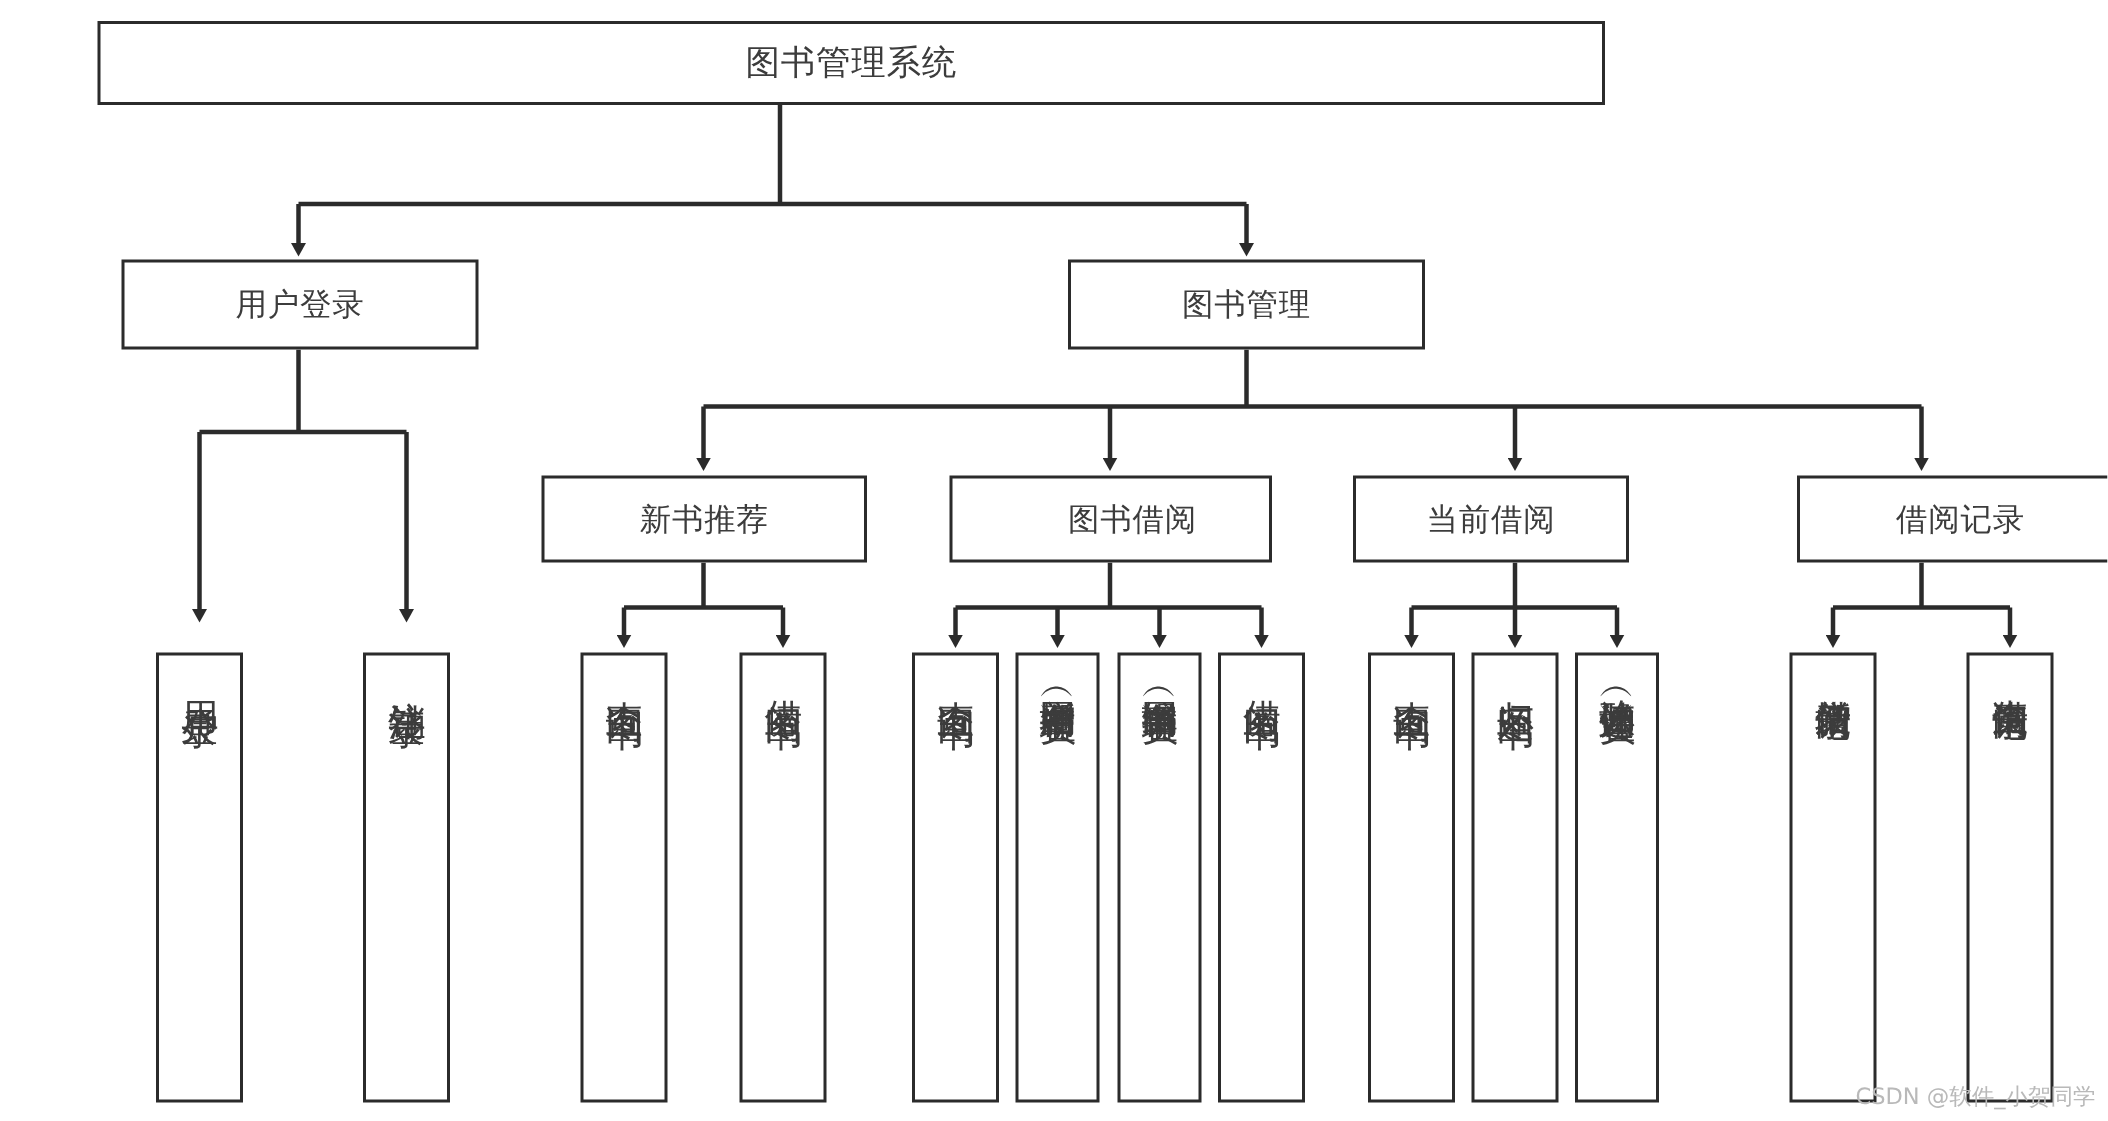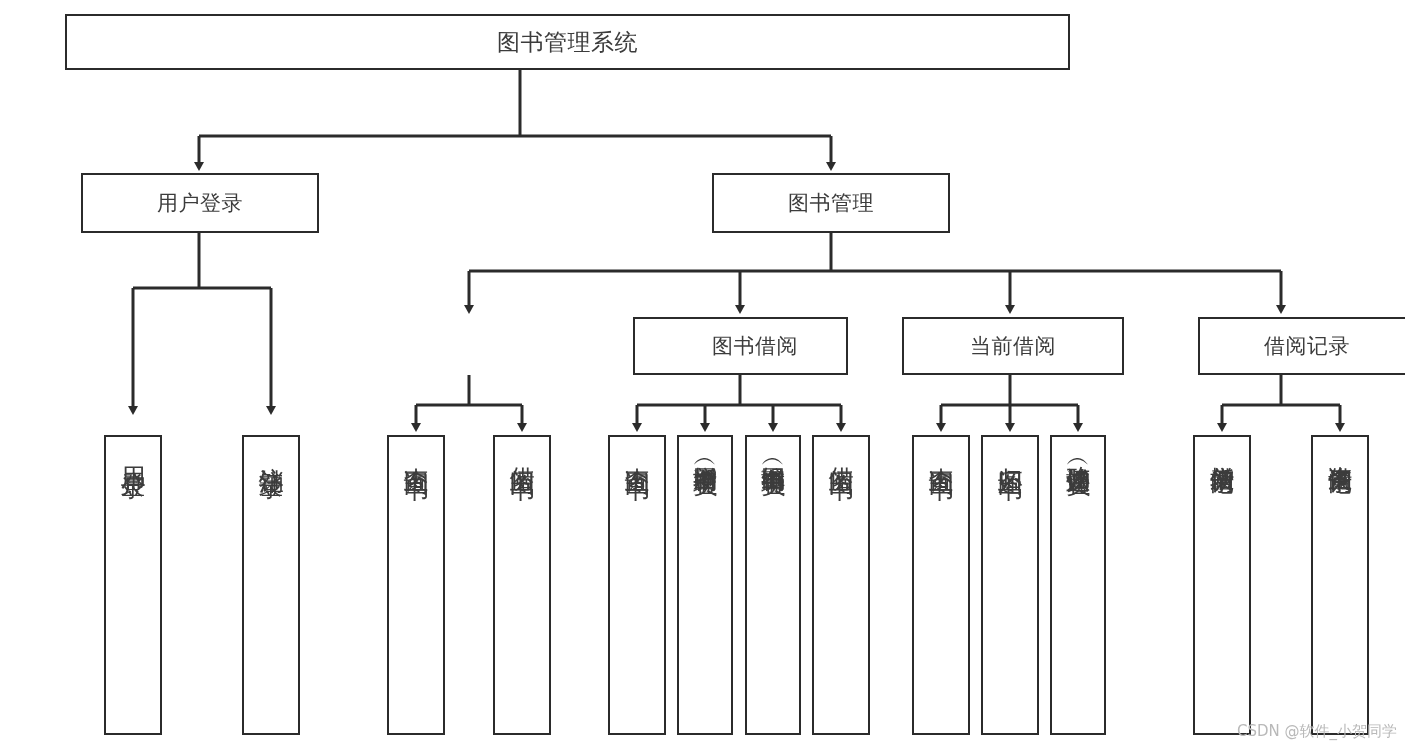--- a/index.html
+++ b/index.html
@@ -141,24 +141,27 @@
     <span class="label">图书管理系统</span>
   </div>
 
   <div class="node tier-mid" style="left:81px; top:173px; width:238px; height:60px;">
     <span class="label">用户登录</span>
   </div>
   <div class="node tier-mid" style="left:712px; top:173px; width:238px; height:60px;align-items:center;">
     <span class="label">图书管理</span>
   </div>
 
+  <div class="node tier-mid" style="left:361px; top:317px; width:217px; height:58px;">
+    <span class="label">新书推荐</span>
+  </div>
   <div class="node tier-mid" style="left:633px; top:317px; width:215px; height:58px;padding-left:29px;">
     <span class="label">图书借阅</span>
   </div>
-  <div class="node tier-mid" style="left:902px; top:317px; width:222px; height:58px;">
+  <div class="node tier-mid" style="left:902px; top:317px; width:184px; height:58px;">
     <span class="label">当前借阅</span>
   </div>
   <div class="node tier-mid" style="left:1172px; top:317px; width:218px; height:58px;margin-left:26px;">
     <span class="label">借阅记录</span>
   </div>
 
   <div class="node leaf" style="left:104px; top:435px; width:58px; height:300px;">
     <span class="label">用户登录</span>
   </div>
   <div class="node leaf" style="left:242px; top:435px; width:58px; height:300px;">

